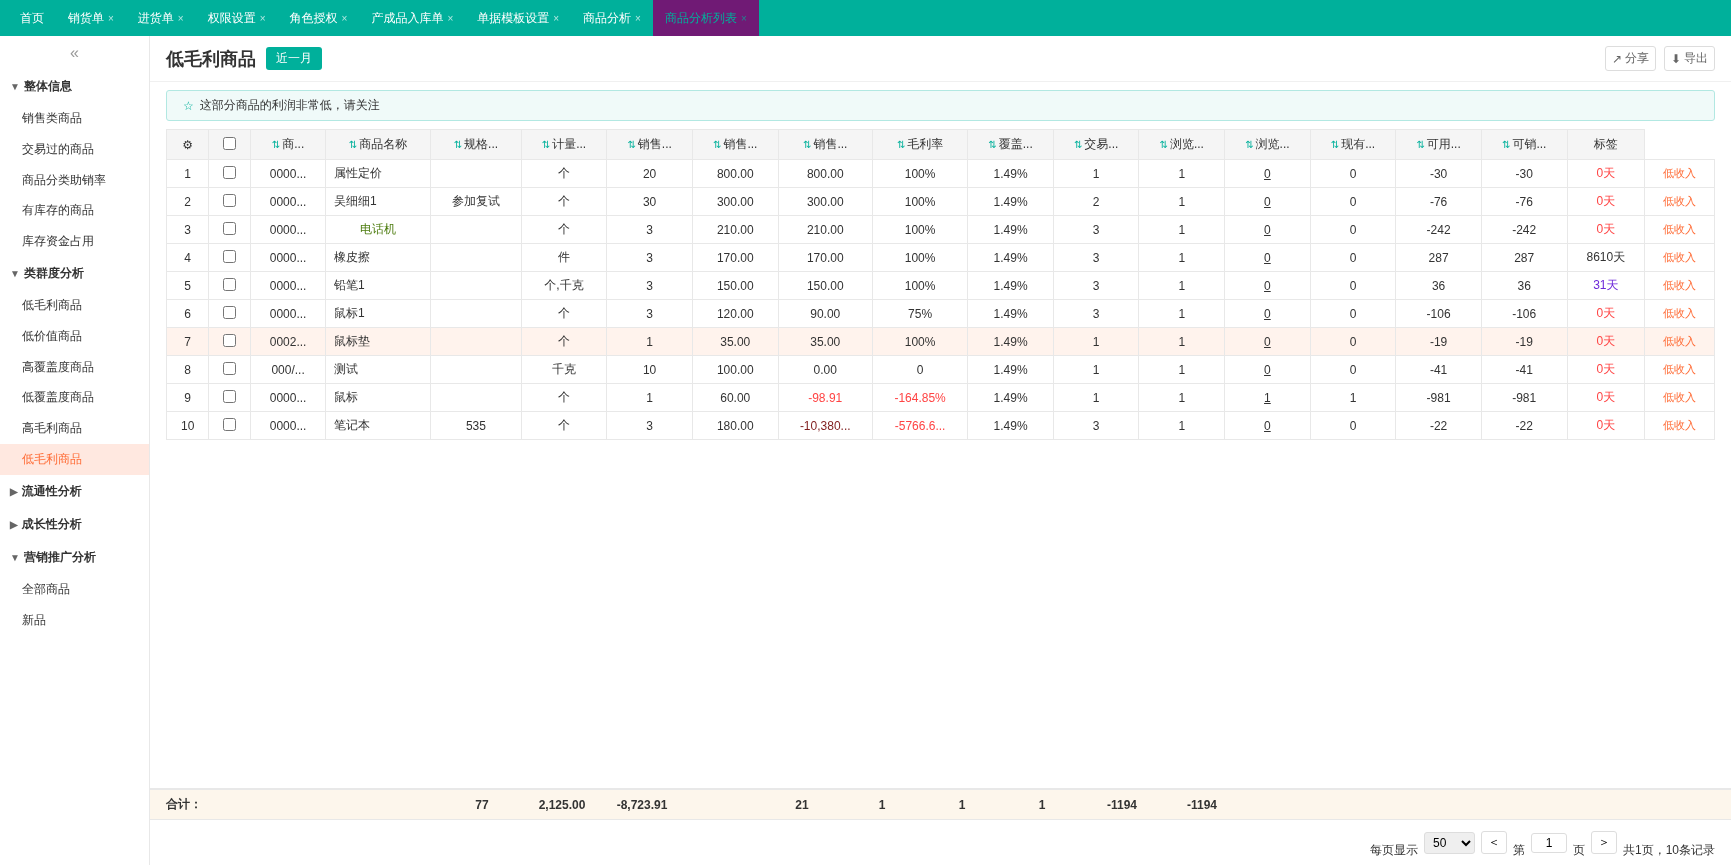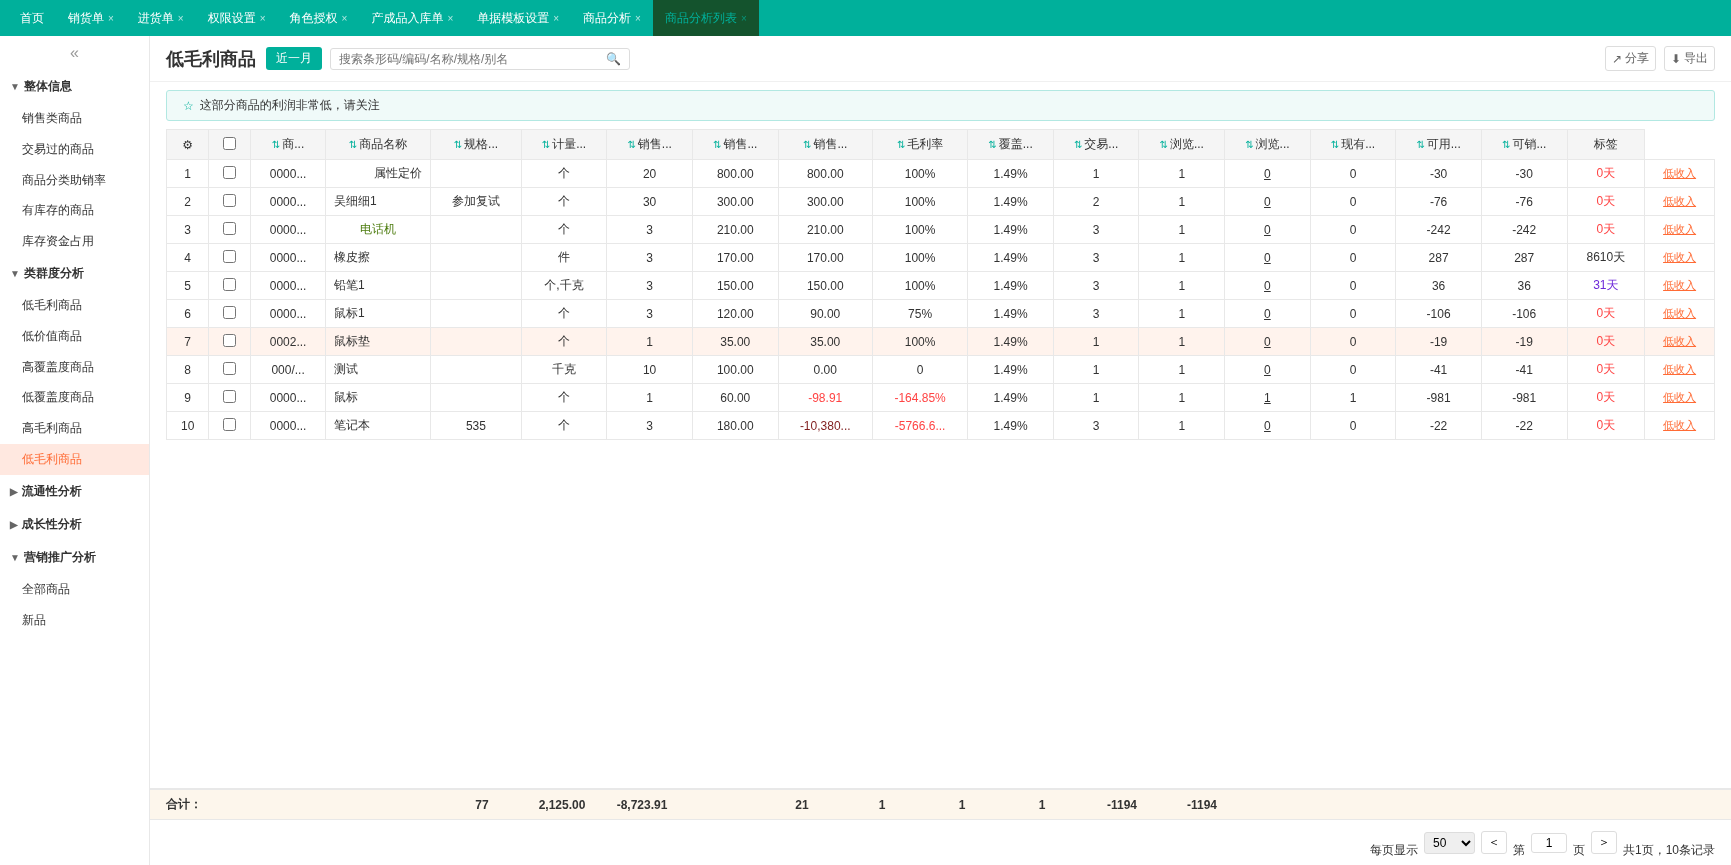--- a/index.html
+++ b/index.html
@@ -16,21 +16,21 @@
     .top-nav .nav-item {
       color: #fff;
       padding: 0 12px;
       height: 36px;
       display: flex;
       align-items: center;
       cursor: pointer;
       font-size: 13px;
       white-space: nowrap;
     }
-    .top-nav .nav-item.active { background: #14532d; color: #00b09b; }
+    .top-nav .nav-item.active { background: #701a75; color: #00b09b; }
     .top-nav .nav-item .close-x {
       margin-left: 4px;
       font-size: 10px;
       opacity: 0.7;
     }
 
     
     .layout { display: flex; height: calc(100vh - 36px); }
 
     
@@ -174,21 +174,21 @@
     }
     thead th .sort-icon { color: #00b09b; margin-right: 2px; font-size: 10px; }
     tbody td {
       border: 1px solid #e8e8e8;
       padding: 5px 8px;
       text-align: center;
       color: #333;
       white-space: nowrap;
     }
     tbody tr.highlighted { background: #fff3ed; }
-    .tag-low { color: #ff6b35; font-size: 11px; text-decoration: underline; }
+    .tag-low { color: #ff6b35; font-size: 11px; }
     .underline-val { text-decoration: underline; color: #333; cursor: pointer; }
 
     
     .footer-totals {
       background: #fdf6ec;
       border-top: 2px solid #e8e8e8;
       display: flex;
       align-items: center;
       padding: 6px 16px;
       font-size: 12px;
@@ -340,24 +340,20 @@
     <div class="sidebar-item">
       <span>新品</span>
     </div>
   </aside>
 
   <main class="main-content">
 
     <div class="page-header">
       <h1 class="page-title">低毛利商品</h1>
       <button class="date-filter-btn">近一月</button>
-      <div class="search-box">
-        <input type="text" placeholder="搜索条形码/编码/名称/规格/别名" style="">
-        <span class="search-icon">🔍</span>
-      </div>
       <div class="header-actions">
         <button class="action-btn">
           <span>↗</span>
           <span>分享</span>
         </button>
         <button class="action-btn">
           <span>⬇</span>
           <span>导出</span>
         </button>
       </div>
@@ -390,21 +386,21 @@
             <th><span class="sort-icon">⇅</span><span>可用...</span></th>
             <th><span class="sort-icon">⇅</span><span>可销...</span></th>
             <th><span>标签</span></th>
           </tr>
         </thead>
         <tbody id="table-body">
         <tr>
       <td>1</td>
       <td><input type="checkbox" style=""></td>
       <td style="color:#333">0000...</td>
-      <td style="color:#333;text-align:right;cursor:pointer">属性定价</td>
+      <td style="color:#333;text-align:left;cursor:pointer">属性定价</td>
       <td></td>
       <td>个</td>
       <td>20</td>
       <td>800.00</td>
       <td style="">800.00</td>
       <td style="">100%</td>
       <td>1.49%</td>
       <td>1</td>
       <td>1</td>
       <td><span class="underline-val">0</span></td>

